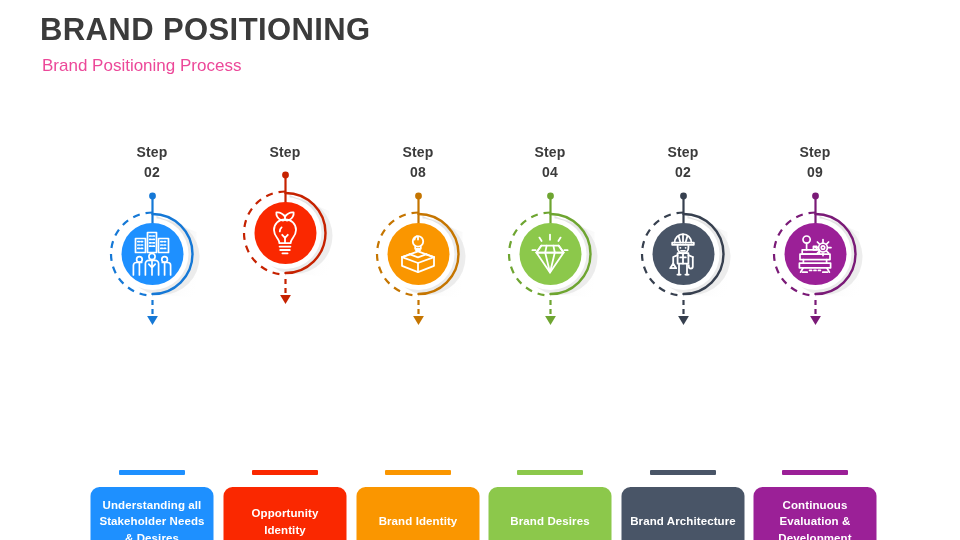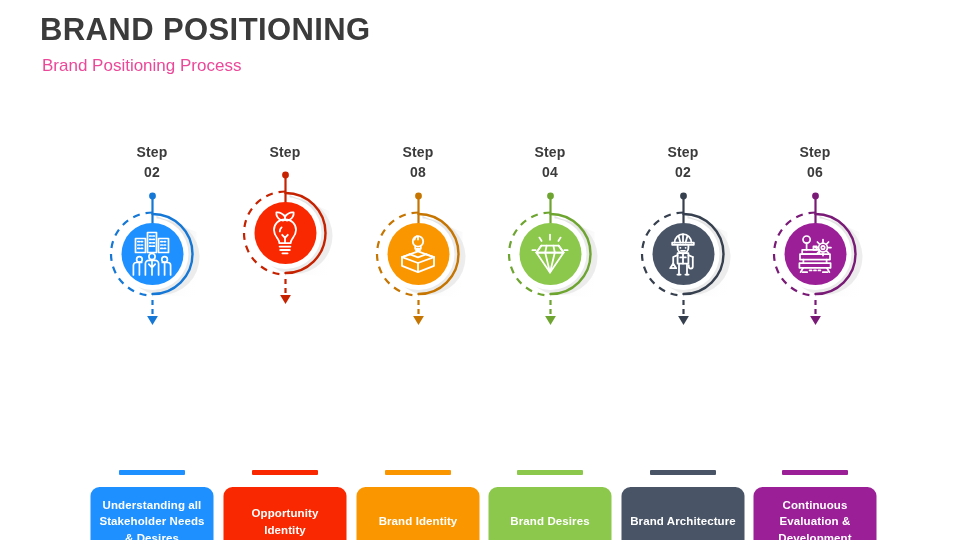--- a/index.html
+++ b/index.html
@@ -312,21 +312,21 @@
     </g>
             </svg>
   </div>
         </div>
         <div class="topbar" style="background: rgb(73, 85, 103);"></div>
         <div class="box" style="background: rgb(73, 85, 103);">
           <div class="box-text">Brand Architecture</div>
         </div>
       </div>
       <div class="step" style="left: 748.5px;">
-        <div class="step-label"><span>Step</span><span class="num">06</span></div>
+        <div class="step-label"><span>Step</span><span class="num">09</span></div>
         <div class="node">
   <svg width="133" height="130" viewBox="0 0 133 130">
     <defs>
       <linearGradient id="shg5" x1="0" y1="0" x2="1" y2="1">
         <stop offset="0%" stop-color="#c9c9c9" stop-opacity=".55"></stop>
         <stop offset="100%" stop-color="#ffffff" stop-opacity="0"></stop>
       </linearGradient>
     </defs>
 
     <path d="M 70.5 25 L 110.5 41 L 110.5 107 L 70.5 103 Z" fill="url(#shg5)"></path>

